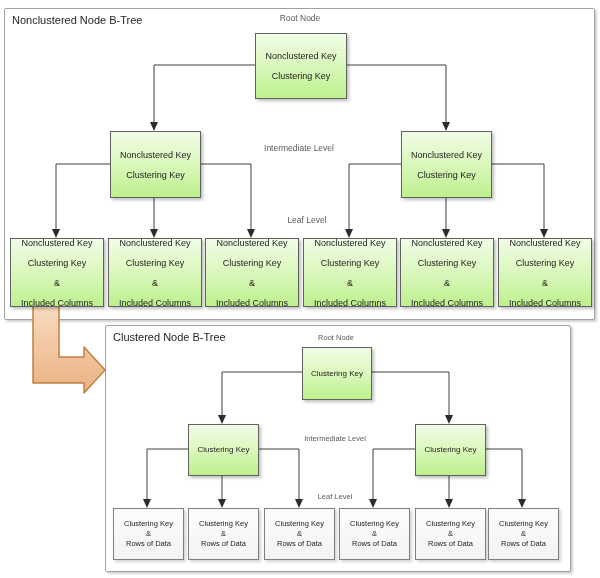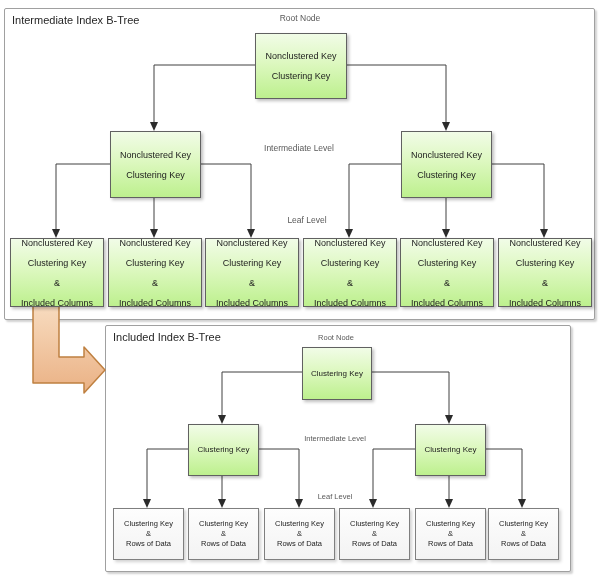--- a/index.html
+++ b/index.html
@@ -44,26 +44,26 @@
   .node.t75{font-size:7.5px;line-height:10px;}
 </style>
 </head>
 <body>
 
 <div class="stage">
 
   <div class="container" style="left:4px;top:8px;width:589px;height:310px;"></div>
   <div class="container" style="left:105px;top:325px;width:464px;height:245px;"></div>
 
-  <div class="diagram-title" style="left:12px;top:14px;">Intermediate Index B-Tree</div>
+  <div class="diagram-title" style="left:12px;top:14px;">Nonclustered Node B-Tree</div>
   <div class="level-label big" style="left:300px;top:13px;">Root Node</div>
   <div class="level-label big" style="left:299px;top:143px;">Intermediate Level</div>
   <div class="level-label big" style="left:307px;top:215px;">Leaf Level</div>
 
-  <div class="diagram-title" style="left:113px;top:331px;">Included Index B-Tree</div>
+  <div class="diagram-title" style="left:113px;top:331px;">Clustered Node B-Tree</div>
   <div class="level-label small" style="left:336px;top:333px;">Root Node</div>
   <div class="level-label small" style="left:335px;top:434px;">Intermediate Level</div>
   <div class="level-label small" style="left:335px;top:492px;">Leaf Level</div>
 
   <svg class="wires" width="600" height="578" viewBox="0 0 600 578">
     <defs>
       <linearGradient id="orangeGrad" x1="0" y1="0" x2="0" y2="1">
         <stop offset="0" stop-color="#f8dcc0"></stop>
         <stop offset="1" stop-color="#eab184"></stop>
       </linearGradient>

